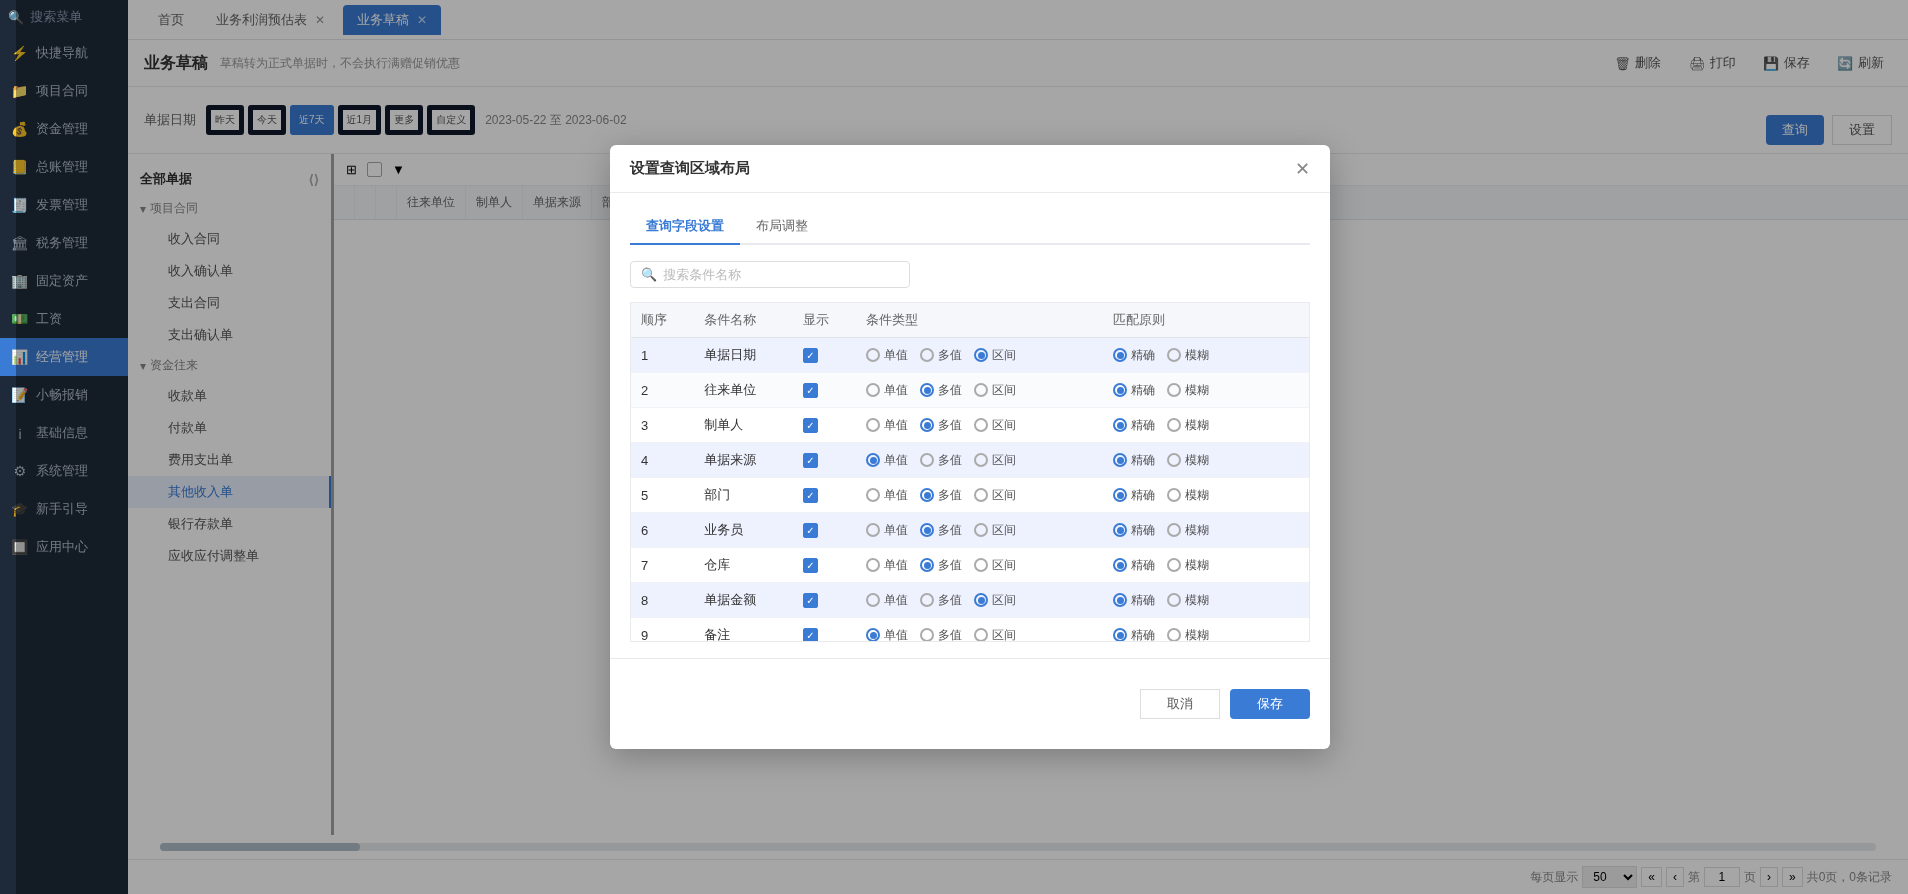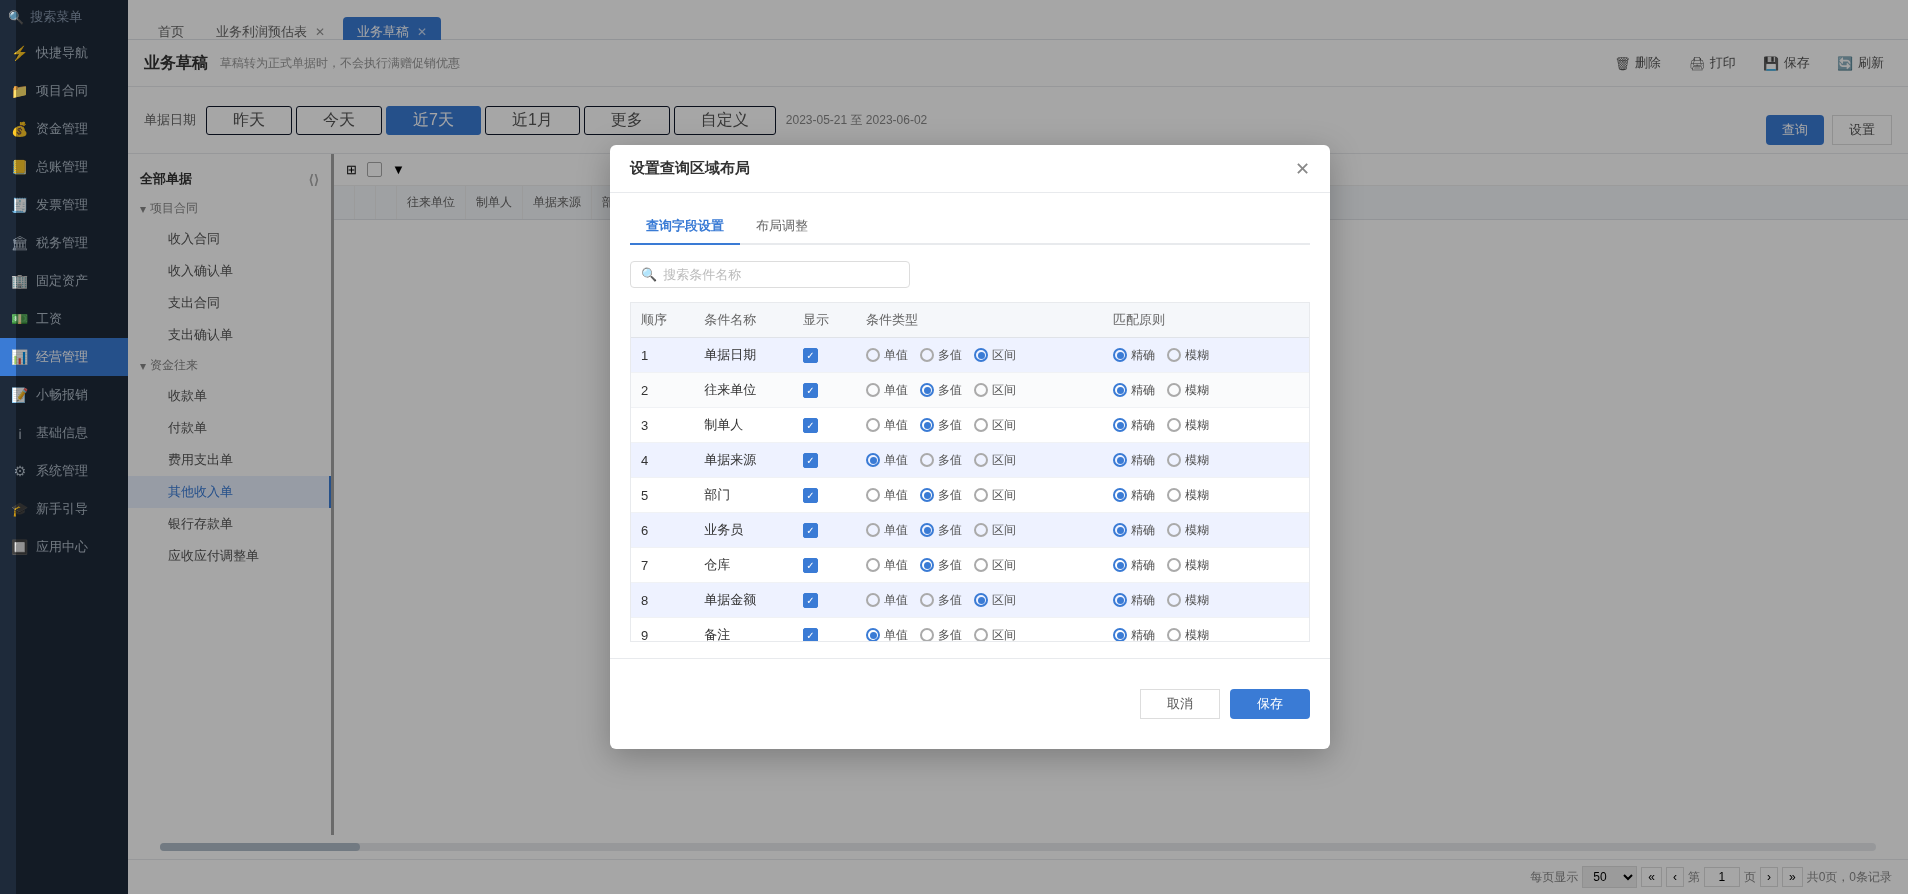--- a/index.html
+++ b/index.html
@@ -12,36 +12,36 @@
     .sidebar { width: 128px; background: #1e2a3a; color: #c8d0dc; display: flex; flex-direction: column; flex-shrink: 0; }
     .sidebar-search { display: flex; align-items: center; gap: 6px; color: #8a9bb0; font-size: 13px; padding: 8px; cursor: pointer; }
     .sidebar-item { display: flex; align-items: center; gap: 8px; padding: 10px 12px; cursor: pointer; font-size: 13px; color: #b0bcc8; }
     .sidebar-item.active { background: #3a7bd5; color: white; }
     .sidebar-item .icon { width: 16px; height: 16px; display: inline-flex; align-items: center; justify-content: center; font-size: 14px; }
 
     
     .main-area { flex: 1; display: flex; flex-direction: column; background: #f0f2f5; }
 
     
-    .tab-bar { display: flex; align-items: flex-start; background: #fff; border-bottom: 1px solid #e0e3e8; padding: 17px 16px; height: 40px; gap: 4px; }
+    .tab-bar { display: flex; align-items: flex-end; background: #fff; border-bottom: 1px solid #e0e3e8; padding: 4px 16px; height: 40px; gap: 4px; }
     .tab { display: flex; align-items: center; gap: 4px; padding: 6px 14px; border-radius: 4px 4px 0 0; font-size: 13px; cursor: pointer; color: #666; }
     .tab.active { background: #3a7bd5; color: white; }
     .tab-close { font-size: 12px; cursor: pointer; margin-left: 4px; opacity: 0.7; }
 
     
     .page-header { display: flex; align-items: center; padding: 10px 16px; background: white; border-bottom: 1px solid #e8eaed; gap: 12px; }
     .page-title { font-size: 16px; font-weight: bold; color: #333; }
     .page-subtitle { font-size: 12px; color: #999; }
     .header-actions { margin-left: auto; display: flex; gap: 12px; align-items: center; }
     .header-btn { display: flex; align-items: center; gap: 4px; font-size: 13px; color: #555; cursor: pointer; padding: 4px 8px; border-radius: 4px; }
 
     
     .filter-bar { display: flex; align-items: center; padding: 8px 16px; background: white; border-bottom: 1px solid #e8eaed; gap: 10px; flex-wrap: wrap; }
     .filter-label { color: #666; font-size: 13px; }
-    .filter-btn { padding: 3px 26px; border: 1px solid #0f172a; border-radius: 3px; font-size: 16px; cursor: pointer; background: white; color: #555; }
+    .filter-btn { padding: 3px 4px; border: 5px solid #0f172a; border-radius: 3px; font-size: 10px; cursor: pointer; background: white; color: #555; }
     .filter-btn.active { background: #3a7bd5; color: white; border-color: #3a7bd5; }
     .filter-date { font-size: 12px; color: #888; }
     .filter-actions { margin-left: auto; display: flex; gap: 8px; margin-top: 20px; }
     .btn-primary { background: #3a7bd5; color: white; border: none; padding: 5px 16px; border-radius: 4px; cursor: pointer; font-size: 13px; }
     .btn-default { background: white; color: #555; border: 1px solid #ddd; padding: 5px 16px; border-radius: 0; cursor: pointer; font-size: 13px; }
 
     
     .content-area { display: flex; flex: 1; overflow: hidden; }
     .sidebar-panel { width: 206px; background: white; border-right: 3px solid #a3a3a3; padding: 10px 0; flex-shrink: 0; }
     .sidebar-panel-header { display: flex; align-items: center; justify-content: space-between; padding: 6px 12px; font-size: 13px; font-weight: bold; color: #333; }
@@ -224,21 +224,21 @@
     <div class="filter-bar">
       <span class="filter-label">单据日期</span>
       <div id="filter-buttons-container" style="display: flex; gap: 4px;">
           <button class="filter-btn">昨天</button>
           <button class="filter-btn">今天</button>
           <button class="filter-btn active">近7天</button>
           <button class="filter-btn">近1月</button>
           <button class="filter-btn">更多</button>
           <button class="filter-btn">自定义</button>
         </div>
-      <span class="filter-date">2023-05-21 至 2023-06-02</span>
+      <span class="filter-date">2023-05-22 至 2023-06-02</span>
       <div class="filter-actions">
         <button class="btn-primary">查询</button>
         <button class="btn-default">设置</button>
       </div>
     </div>
 
     <div class="content-area">
 
       <div class="sidebar-panel">
         <div class="sidebar-panel-header">

